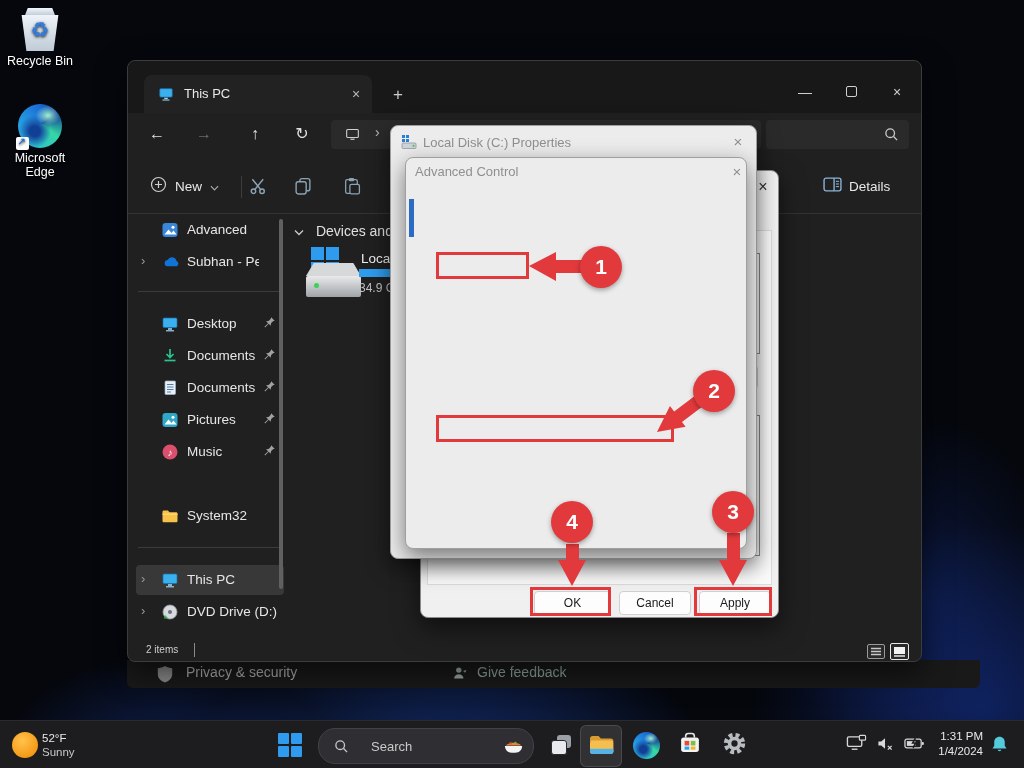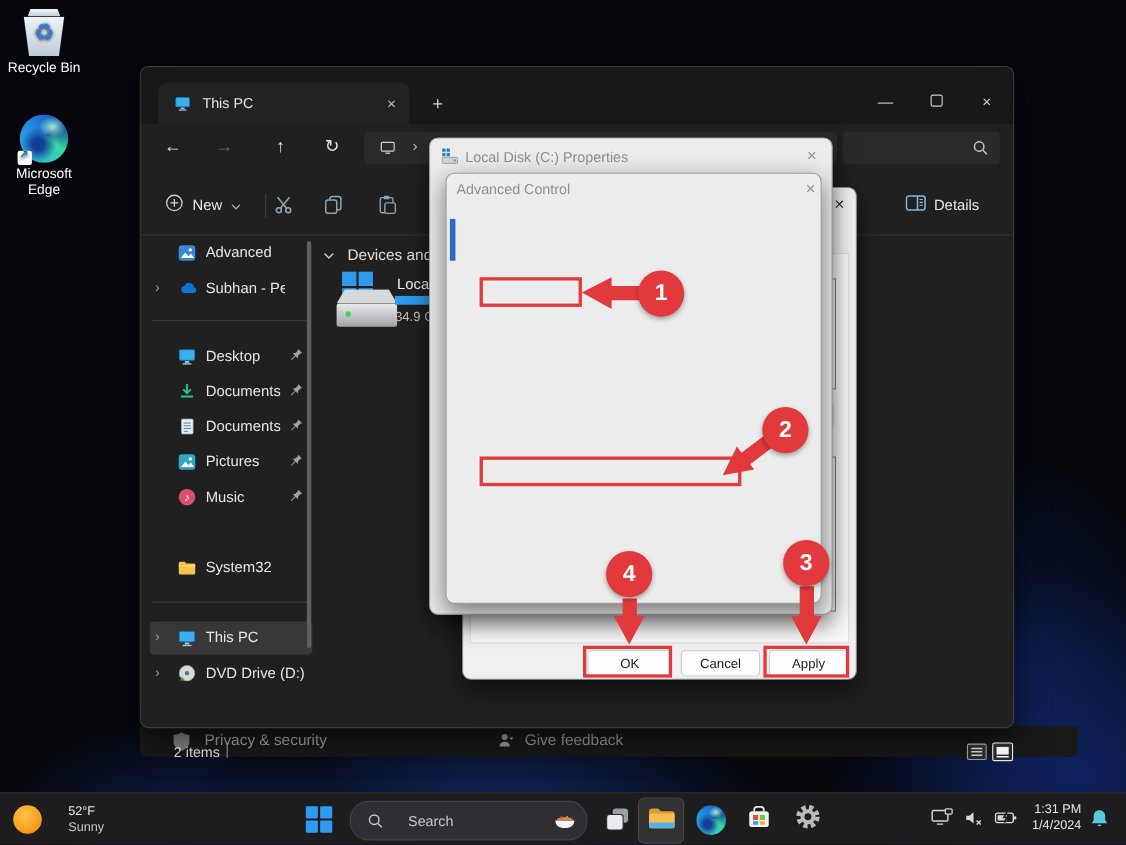--- a/index.html
+++ b/index.html
@@ -51,21 +51,21 @@
   .side-item .chev{position:absolute;left:5px;top:6px;color:#9a9a9a;font-size:13px;}
   .side-item .s-icon{position:absolute;left:25px;top:6px;}
   .side-item .s-label{position:absolute;left:51px;top:7px;max-width:72px;white-space:nowrap;overflow:hidden;}
   .side-item .pin{position:absolute;left:126px;top:7px;opacity:.85;}
   .sdivider{left:10px;width:144px;height:1px;background:#3b3b3b;}
   .sscroll{left:151px;width:4px;background:#606060;border-radius:2px;}
   
   .sechdr{color:#e0e0e0;font-size:14px;}
   .drive-front{background:linear-gradient(#e9eaeb,#9fa3a8);border-radius:2px;}
   .drive-top{background:#d6d8da;clip-path:polygon(14% 0,86% 0,100% 100%,0 100%);}
-  .statusbar{left:12px;top:580px;width:100%;height:20px;color:#cfcfcf;font-size:13px;margin-top:32px;}
+  .statusbar{left:0;top:580px;width:100%;height:20px;color:#cfcfcf;font-size:10px;}
   .viewico{border:1px solid #9a9a9a;border-radius:2px;background:#2a2a2a;}
   
   #bgstrip{left:127px;top:660px;width:853px;height:28px;background:#191919;color:#ababab;font-size:14px;border-radius:0 0 6px 6px;}
   
   .dlg{background:#ececec;border:1px solid #9f9f9f;border-radius:8px;box-shadow:0 8px 22px rgba(0,0,0,.5);}
   .dlg-title-dim{color:#8f8f8f;font-size:13px;}
   .dlg-x{color:#8f8f8f;font-size:15px;text-align:center;}
   #perm{left:420px;top:170px;width:357px;height:446px;background:#f0f0f0;border:1px solid #8a8a8a;border-radius:8px;box-shadow:0 10px 26px rgba(0,0,0,.55);}
   #perm .ptitle{color:#111;font-size:13.5px;}
   .ptab{background:#fbfbfb;border:1px solid #d9d9d9;border-bottom:none;border-radius:3px 3px 0 0;color:#1a1a1a;font-size:12px;text-align:center;line-height:23px;}
@@ -490,21 +490,21 @@
       </g>
     <polygon points="733,586 719,560 727,560 727,533 740,533 740,560 747,560" fill="#e23a3c"></polygon>
     <polygon points="572,586 558,560 566,560 566,544 579,544 579,560 586,560" fill="#e23a3c"></polygon>
   </svg>
   <div class="abs anno-circle" style="left:580px;top:246px;">1</div>
   <div class="abs anno-circle" style="left:693px;top:370px;">2</div>
   <div class="abs anno-circle" style="left:712px;top:491px;">3</div>
   <div class="abs anno-circle" style="left:551px;top:501px;">4</div>
 
   <div class="abs" id="taskbar">
-    <div class="abs" style="left:12px;top:5px;width:140px;height:38px;display:flex;align-items:center;gap:24px;">
+    <div class="abs" style="left:12px;top:5px;width:140px;height:38px;display:flex;align-items:center;gap:4px;">
       <span class="sun"></span>
       <span class="wtxt">
         <div>52°F</div>
         <div style="color:#c8c8c8;">Sunny</div>
       </span>
     </div>
     <div class="abs tbico" style="left:270px;top:4px;">
       <span class="startlogo">
           <i></i>
           <i></i>

